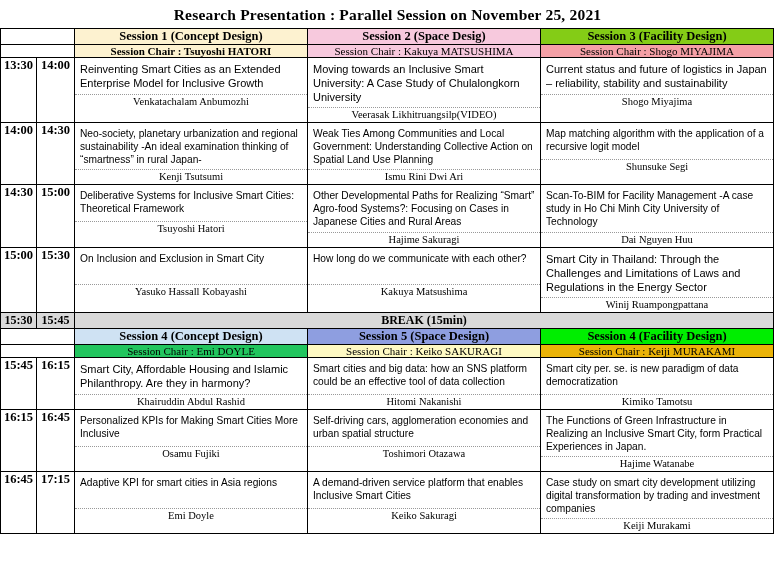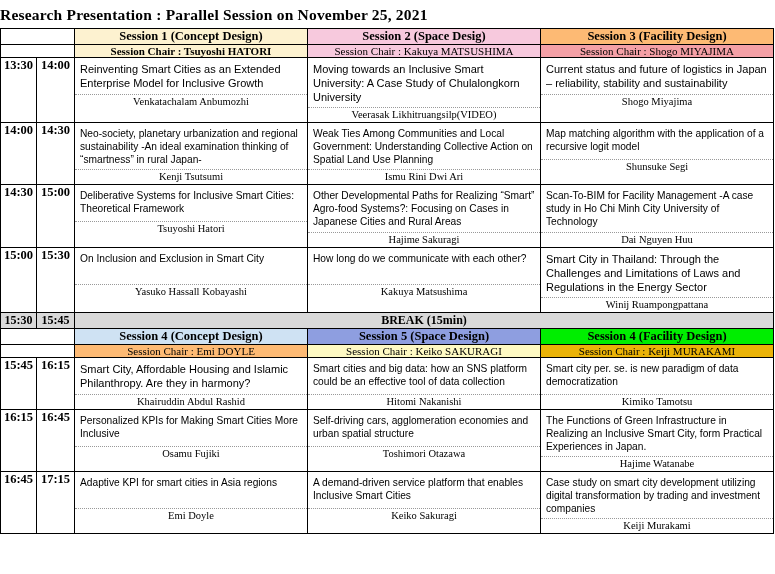--- a/index.html
+++ b/index.html
@@ -8,20 +8,21 @@
     width: 775px; height: 574px;
     background: #ffffff;
     font-family: "Liberation Sans", sans-serif;
   }
   #page {
     position: relative;
     width: 775px; height: 574px;
     overflow: hidden;
   }
   .title {
+    text-align: center;
     font-family: "Liberation Serif", serif;
     font-weight: bold;
     font-size: 15.5px;
     color: #000;
     padding: 6px 0 4px 0;
     letter-spacing: 0.2px;
   }
   table.sched {
     border-collapse: collapse;
     width: 709px;
@@ -104,21 +105,21 @@
         <col class="c-end">
         <col class="c-s1">
         <col class="c-s2">
         <col class="c-s3">
     </colgroup>
     <tbody id="tbody">
         <tr>
           <td colspan="2" class="blank"></td>
           <td class="sesshead" style="background: rgb(253, 242, 208);">Session 1 (Concept Design)</td>
           <td class="sesshead" style="background: rgb(247, 201, 221);">Session 2 (Space Desig)</td>
-          <td class="sesshead" style="background: #fdba74;">Session 3 (Facility Design)</td>
+          <td class="sesshead" style="background: #84cc16;">Session 3 (Facility Design)</td>
         </tr>
         <tr>
           <td colspan="2" class="blank"></td>
           <td class="chair" style="background: rgb(253, 242, 208); font-weight: bold;">Session Chair : Tsuyoshi HATORI</td>
           <td class="chair" style="background: rgb(247, 201, 221);">Session Chair : Kakuya MATSUSHIMA</td>
           <td class="chair" style="background: rgb(244, 160, 166);">Session Chair : Shogo MIYAJIMA</td>
         </tr>
         <tr>
           <td class="timecell">13:30</td>
           <td class="timecell">14:00</td>
@@ -189,21 +190,21 @@
           <td colspan="3">BREAK (15min)</td>
         </tr>
         <tr>
           <td colspan="2" class="blank"></td>
           <td class="sesshead" style="background: rgb(207, 226, 243);">Session 4 (Concept Design)</td>
           <td class="sesshead" style="background: rgb(142, 158, 224);">Session 5 (Space Design)</td>
           <td class="sesshead" style="background: rgb(0, 238, 0);">Session 4 (Facility Design)</td>
         </tr>
         <tr>
           <td colspan="2" class="blank"></td>
-          <td class="chair" style="background: #fdba74;">Session Chair : Emi DOYLE</td>
+          <td class="chair" style="background: #22c55e;">Session Chair : Emi DOYLE</td>
           <td class="chair" style="background: #fef9c3;">Session Chair : Keiko SAKURAGI</td>
           <td class="chair" style="background: #eab308;">Session Chair : Keiji MURAKAMI</td>
         </tr>
         <tr>
           <td class="timecell">15:45</td>
           <td class="timecell">16:15</td>
           <td class="talkcell">
             <div class="talk-title small">Smart City, Affordable Housing and Islamic Philanthropy. Are they in harmony?</div>
             <div class="speaker">Khairuddin Abdul Rashid</div>
           </td>

